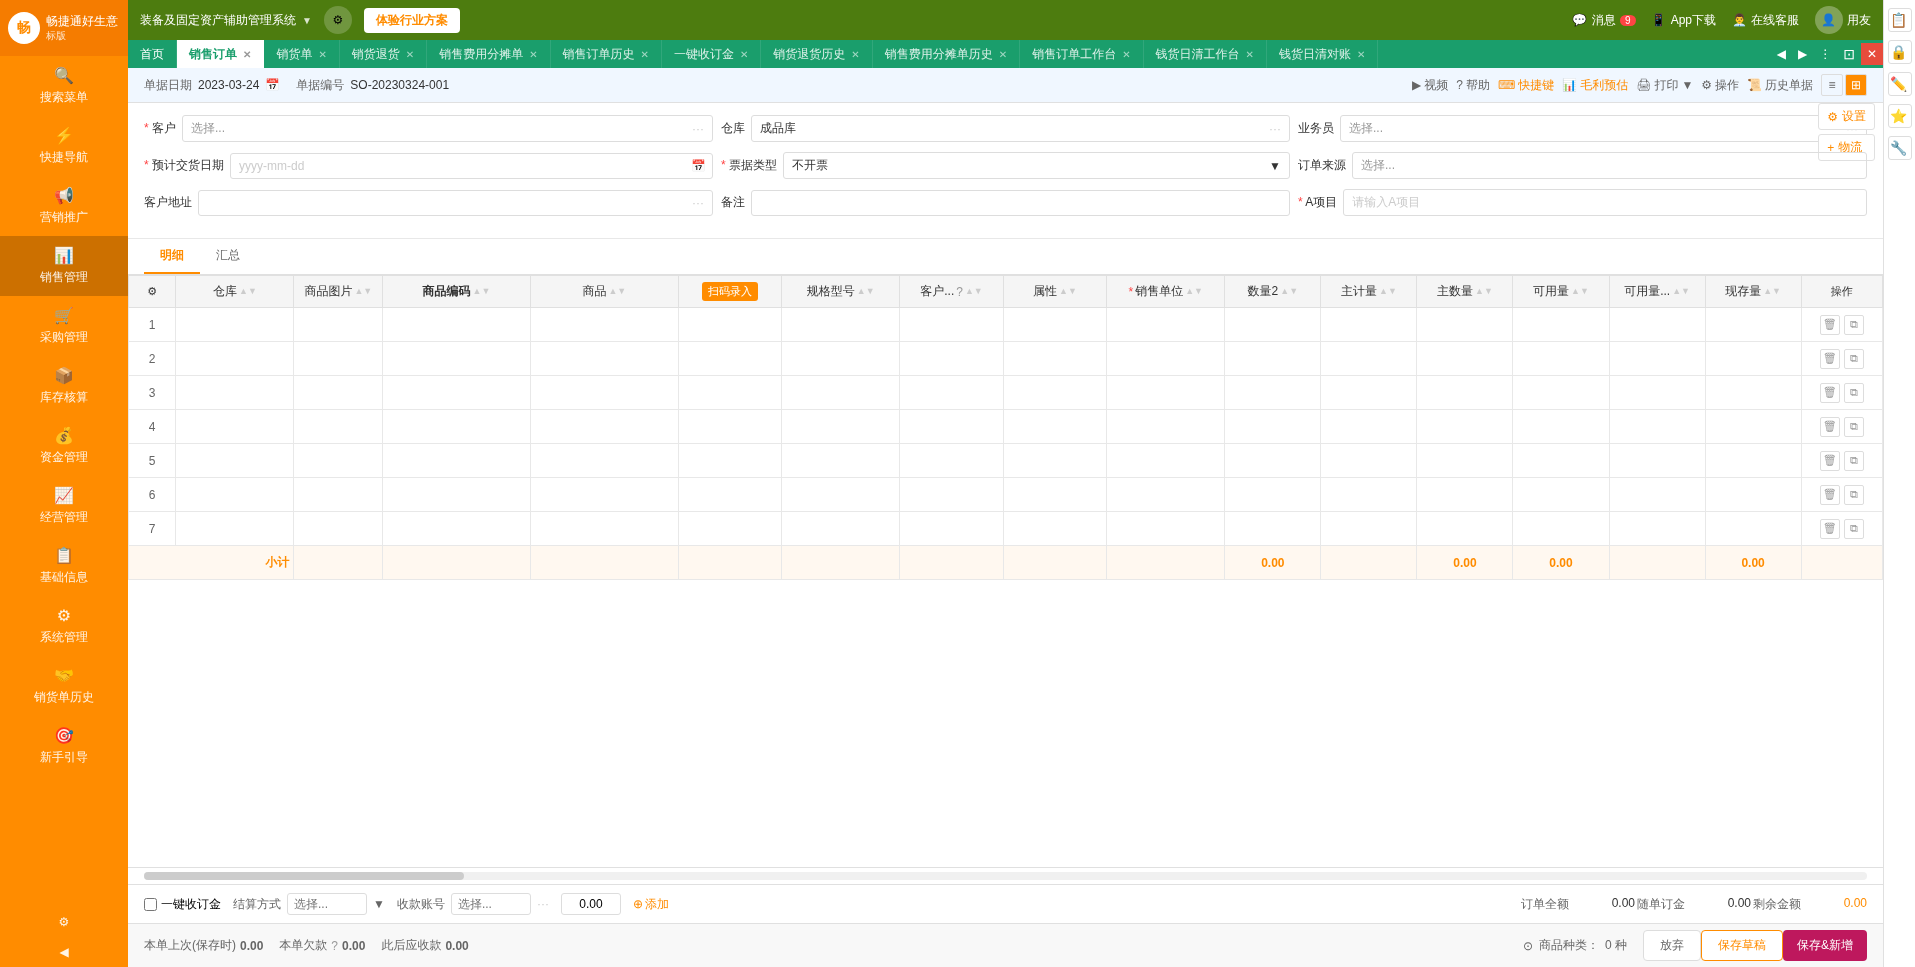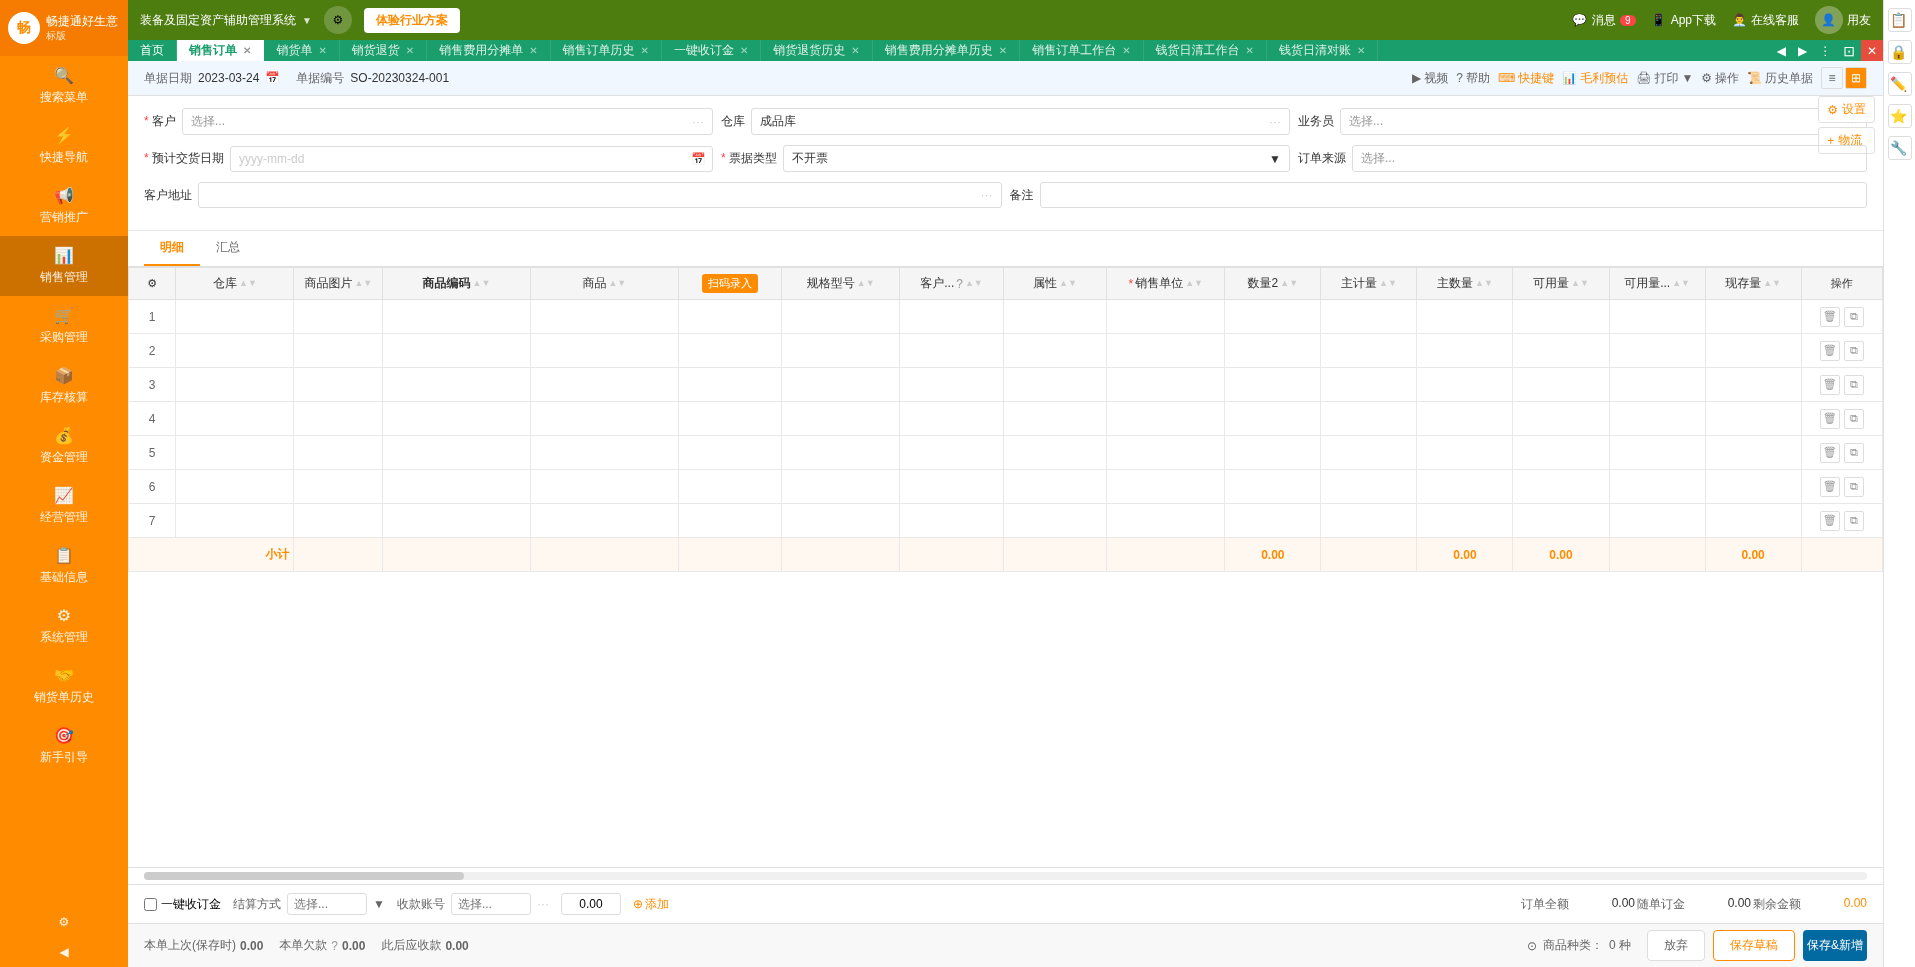--- a/index.html
+++ b/index.html
@@ -25,21 +25,21 @@
     .topbar-title-arrow { font-size: 10px; color: rgba(255,255,255,0.8); }
     .topbar-spacer { flex: 1; }
     .topbar-btn { background: white; color: #ff8c00; border: none; border-radius: 4px; padding: 4px 12px; cursor: pointer; font-size: 12px; font-weight: bold; }
     .topbar-icons { display: flex; align-items: center; gap: 16px; color: white; font-size: 12px; }
     .topbar-icon-item { display: flex; align-items: center; gap: 4px; cursor: pointer; }
     .badge { background: #ff4444; color: white; border-radius: 10px; padding: 0 4px; font-size: 10px; min-width: 16px; text-align: center; }
     .gear-icon { width: 28px; height: 28px; background: rgba(255,255,255,0.2); border-radius: 50%; display: flex; align-items: center; justify-content: center; cursor: pointer; }
     .user-avatar { width: 28px; height: 28px; background: rgba(255,255,255,0.3); border-radius: 50%; display: flex; align-items: center; justify-content: center; }
 
     
-    .navtabs { background: #1a9e6c; display: flex; align-items: center; height: 21px; flex-shrink: 0; overflow: hidden; }
+    .navtabs { background: #1a9e6c; display: flex; align-items: center; height: 28px; flex-shrink: 0; overflow: hidden; }
     .navtab { padding: 0 12px; height: 100%; display: flex; align-items: center; color: rgba(255,255,255,0.85); cursor: pointer; white-space: nowrap; font-size: 12px; gap: 4px; border-right: 1px solid rgba(255,255,255,0.1); }
     .navtab.active { background: white; color: #1a9e6c; font-weight: bold; }
     .navtab.home { background: #1a9e6c; color: white; }
     .navtab-close { font-size: 10px; color: rgba(255,255,255,0.6); margin-left: 2px; }
     .navtab.active .navtab-close { color: #999; }
     .navtab-arrows { display: flex; align-items: center; margin-left: auto; }
     .navtab-arrow { color: white; padding: 0 6px; cursor: pointer; height: 100%; display: flex; align-items: center; }
     .navtab-more { color: white; padding: 0 6px; cursor: pointer; height: 100%; display: flex; align-items: center; gap: 2px; }
 
     
@@ -121,24 +121,24 @@
     .footer-input { border: 1px solid #ddd; border-radius: 3px; padding: 3px 6px; width: 80px; color: #333; }
     .footer-dots { color: #ccc; }
     .footer-amount { width: 60px; text-align: center; border: 1px solid #ddd; border-radius: 3px; padding: 3px 6px; }
     .add-btn { color: #ff8c00; cursor: pointer; display: flex; align-items: center; gap: 2px; }
 
     
     .bottom-bar { background: #f8f8f8; border-top: 1px solid #e0e0e0; padding: 6px 16px; display: flex; align-items: center; flex-shrink: 0; }
     .bottom-stats { display: flex; gap: 16px; color: #666; }
     .bottom-stat { display: flex; align-items: center; gap: 4px; }
     .bottom-spacer { flex: 1; }
-    .bottom-btns { display: flex; gap: 8px; }
+    .bottom-btns { display: flex; }
     .btn-discard { background: white; border: 1px solid #ddd; border-radius: 4px; padding: 6px 16px; cursor: pointer; color: #666; }
     .btn-save-draft { background: white; border: 1px solid #ff8c00; border-radius: 4px; padding: 6px 16px; cursor: pointer; color: #ff8c00; }
-    .btn-save-new { background: #0369a1; border: none; border-radius: 4px; padding: 6px 4px; cursor: pointer; color: white; }
+    .btn-save-new { background: #be185d; border: none; border-radius: 4px; padding: 6px 14px; cursor: pointer; color: white; }
 
     
     .right-panel { width: 32px; background: white; border-left: 1px solid #e0e0e0; display: flex; flex-direction: column; align-items: center; padding: 8px 0; gap: 8px; flex-shrink: 0; }
     .right-panel-icon { width: 24px; height: 24px; display: flex; align-items: center; justify-content: center; cursor: pointer; color: #666; font-size: 14px; border: 1px solid #ddd; border-radius: 3px; }
   </style>
 </head>
 <body>
 
 <div class="sidebar">
   <div class="sidebar-logo">
@@ -411,20 +411,26 @@
           <div class="form-field">
             <span class="form-label">客户地址</span>
             <div class="form-input" style="flex:2;">
               <span class="form-dots">···</span>
             </div>
           </div>
           <div class="form-field">
             <span class="form-label">备注</span>
             <div class="form-input" style="flex:2;"></div>
           </div>
+          <div class="form-field">
+            <span class="form-label required">A项目</span>
+            <div class="form-input" style="flex:2;">
+              <span style="color:#ccc;">请输入A项目</span>
+            </div>
+          </div>
         </div>
 
 
       </div>
 
       <div class="tabs-row">
         <div class="tab active">明细</div>
         <div class="tab">汇总</div>
       </div>
 

